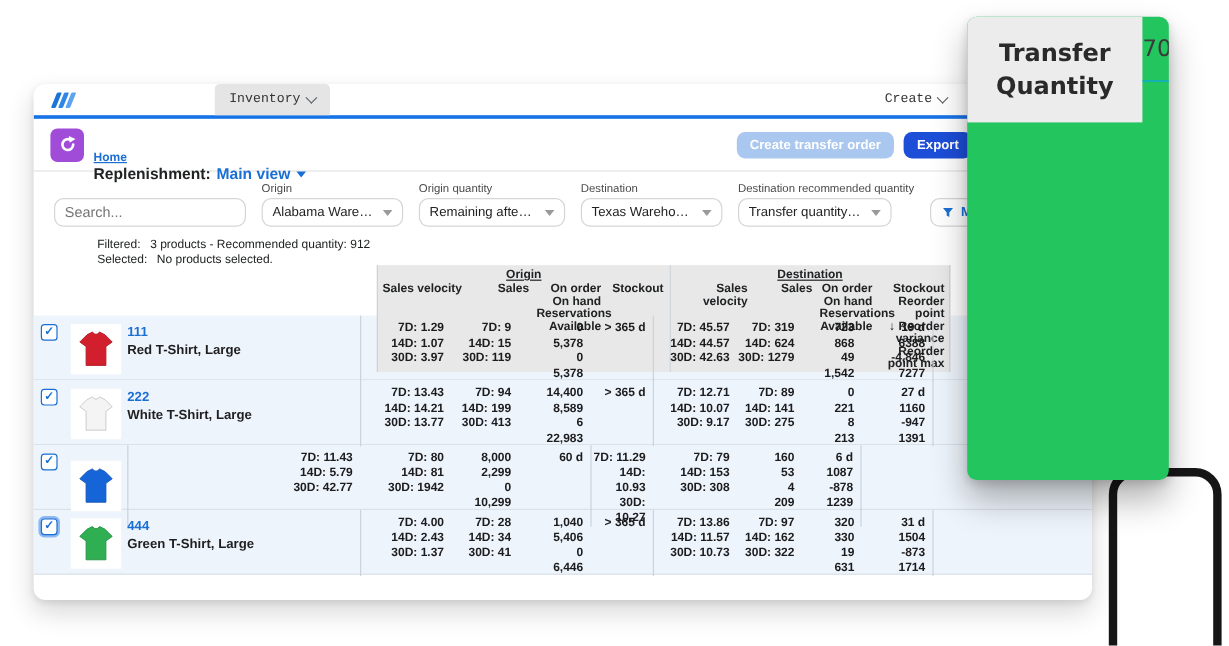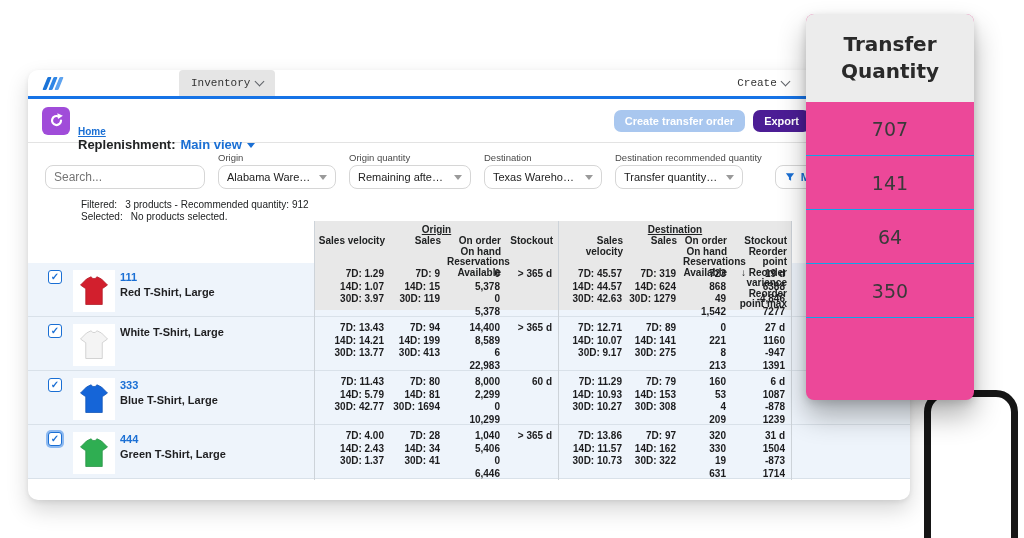--- a/index.html
+++ b/index.html
@@ -29,21 +29,21 @@
   .page-header{height:43px;border-bottom:1px solid #e3e3e3;display:flex;align-items:center;padding:0 14px;}
   .report-icon{width:28px;height:28px;border-radius:6px;background:#a04cd9;display:flex;align-items:center;justify-content:center;flex:0 0 auto;}
   .titles{margin-left:8px;line-height:1.1;margin-top:32px;}
   .crumb{font-size:10px;color:#1a6fd4;font-weight:bold;}
   .title-line{display:flex;align-items:center;gap:5px;font-size:13px;font-weight:bold;}
   .view-name{color:#1a6fd4;}
   .caret-solid{width:0;height:0;border-left:4px solid transparent;border-right:4px solid transparent;border-top:5px solid #1a6fd4;}
   .hdr-buttons{margin-left:auto;display:flex;gap:8px;margin-right:86px;padding-left:36px;}
   .btn{height:22px;display:flex;align-items:center;padding:0 11px;border-radius:7px;font-size:11px;font-weight:bold;white-space:nowrap;}
   .btn-disabled{background:#a9c7ef;color:#fff;}
-  .btn-primary{background:#4c1d95;color:#fff;}
+  .btn-primary{background:#1d4ed8;color:#fff;}
   
   .filterbar{height:46px;display:flex;align-items:flex-end;gap:13px;padding:0 0 6px 17px;}
   .fgroup{display:flex;flex-direction:column;gap:2px;}
   .flabel{font-size:9.5px;color:#4a4a4a;}
   .search-input{width:142px;height:22px;border:1px solid #d6d6d6;border-radius:8px;padding:0 8px;
     font-size:12px;font-family:"Liberation Sans",sans-serif;color:#333;outline:none;background:#fff;}
   .select{height:22px;border:1px solid #d6d6d6;border-radius:8px;background:#fff;display:flex;
     align-items:center;gap:8px;padding:0 8px;font-size:11px;color:#222;white-space:nowrap;}
   .select .val{overflow:hidden;text-overflow:ellipsis;}
   .caret-gray{width:0;height:0;border-left:4px solid transparent;border-right:4px solid transparent;border-top:5px solid #9a9a9a;margin-left:auto;}
@@ -60,37 +60,37 @@
   .th-spacer{grid-column:1/4;}
   .th-group{padding-top:3px;background:#e8e8e8;}
   .th-group.origin{grid-column:4/8;border-left:1px solid #cdd3d9;}
   .th-group.dest{grid-column:8/12;border-left:1px solid #cdd3d9;border-right:1px solid #cdd3d9;}
   .gname{text-align:center;font-size:10px;font-weight:bold;text-decoration:underline;}
   .gcols{display:grid;margin-top:1px;}
   .gcols.origin{grid-template-columns:76px 56px 60px 52px;}
   .gcols.dest{grid-template-columns:70px 54px 50px 60px;}
   .thc{font-size:10px;font-weight:bold;text-align:right;padding-right:6px;line-height:10.5px;}
   
-  .trow{background:#eef4fb;border-bottom:1px solid #d9e1e9;height:53px;padding-left:14px;}
+  .trow{background:#eef4fb;border-bottom:1px solid #d9e1e9;height:53px;padding-left:0;}
   .cell{font-size:10px;font-weight:bold;text-align:right;padding:5px 6px 0 0;line-height:12.5px;color:#1c1c1e;}
   .sep-l{border-left:1px solid #cdd3d9;}
   .sep-r{border-right:1px solid #cdd3d9;}
   .c-check{display:flex;align-items:flex-start;padding-top:7px;justify-content:center;}
   .checkbox{width:12px;height:12px;border:1.5px solid #1a6fd4;border-radius:3px;background:#fff;
     color:#1a6fd4;font-size:10px;line-height:11px;text-align:center;font-weight:bold;}
   .checkbox::after{content:"\2713";}
   .checkbox.focused{box-shadow:0 0 0 2px #8db9f0;}
   .c-img{display:flex;align-items:center;justify-content:center;}
   .imgbox{width:42px;height:42px;background:#fff;display:flex;align-items:center;justify-content:center;}
   .c-prod{padding-top:7px;line-height:14px;text-align:left;}
   .prod-id{font-size:11px;color:#1a6fd4;font-weight:bold;text-decoration:none;display:block;}
   .prod-name{font-size:11px;font-weight:bold;color:#1f1f21;}
   
-  .panel{position:absolute;left:806px;top:14px;width:168px;height:386px;background:#ec4899;border-radius:8px;
-    z-index:5;overflow:hidden;display:flex;flex-direction:column;
+  .panel{position:absolute;left:806px;top:14px;width:168px;height:386px;background:#22c55e;border-radius:8px;
+    z-index:5;overflow:hidden;display:flex;flex-direction:row;
     box-shadow:0 16px 28px rgba(0,0,0,.30),0 3px 8px rgba(0,0,0,.14);}
   .panel-head{height:88px;background:#ececec;display:flex;align-items:center;justify-content:center;text-align:center;
     font-family:"DejaVu Sans",sans-serif;font-size:20px;font-weight:bold;color:#2a2a2a;line-height:1.35;padding:0 24px;}
   .panel-cell{height:53px;border-bottom:1px solid #0ea5e9;display:flex;align-items:center;justify-content:center;
     font-family:"DejaVu Sans",sans-serif;font-size:19px;color:#3a3a3a;}
   
   .device-frame{position:absolute;left:924px;top:390px;width:80px;height:220px;border:7px solid #161616;
     border-radius:22px;z-index:2;background:#fff;}
 </style>
 </head>
@@ -301,20 +301,21 @@
       <div class="checkbox"></div>
     </div>
     <div class="c-img">
       <div class="imgbox">
         <svg width="36" height="36" viewBox="0 0 48 48">
           <path d="M14 8 L20 5 Q24 10 28 5 L34 8 L42 16 L35 21 L35 42 L13 42 L13 21 L6 16 Z" stroke-width="1" stroke-linejoin="round" fill="#f4f4f4" stroke="#c6c6c6"></path>
         </svg>
       </div>
     </div>
     <div class="c-prod">
+      <a href="#" class="prod-id">222</a>
       <span class="prod-name">White T-Shirt, Large</span>
     </div>
     <div class="cell sep-l">
       <div>7D: 13.43</div>
           <div>14D: 14.21</div>
           <div>30D: 13.77</div>
     </div>
     <div class="cell">
       <div>7D: 94</div>
           <div>14D: 199</div>
@@ -357,33 +358,29 @@
     <div class="c-check">
       <div class="checkbox"></div>
     </div>
     <div class="c-img">
       <div class="imgbox">
         <svg width="36" height="36" viewBox="0 0 48 48">
           <path d="M14 8 L20 5 Q24 10 28 5 L34 8 L42 16 L35 21 L35 42 L13 42 L13 21 L6 16 Z" stroke-width="1" stroke-linejoin="round" fill="#1565d8" stroke="#0f53b4"></path>
         </svg>
       </div>
     </div>
-    <div class="c-prod">
-      <a href="#" class="prod-id">333</a>
-      <span class="prod-name">Blue T-Shirt, Large</span>
-    </div>
     <div class="cell sep-l">
       <div>7D: 11.43</div>
           <div>14D: 5.79</div>
           <div>30D: 42.77</div>
     </div>
     <div class="cell">
       <div>7D: 80</div>
           <div>14D: 81</div>
-          <div>30D: 1694</div>
+          <div>30D: 1942</div>
     </div>
     <div class="cell">
       <div>8,000</div>
           <div>2,299</div>
       <div>0</div>
           <div>10,299</div>
     </div>
     <div class="cell">
       <div>60 d</div>
     </div>

